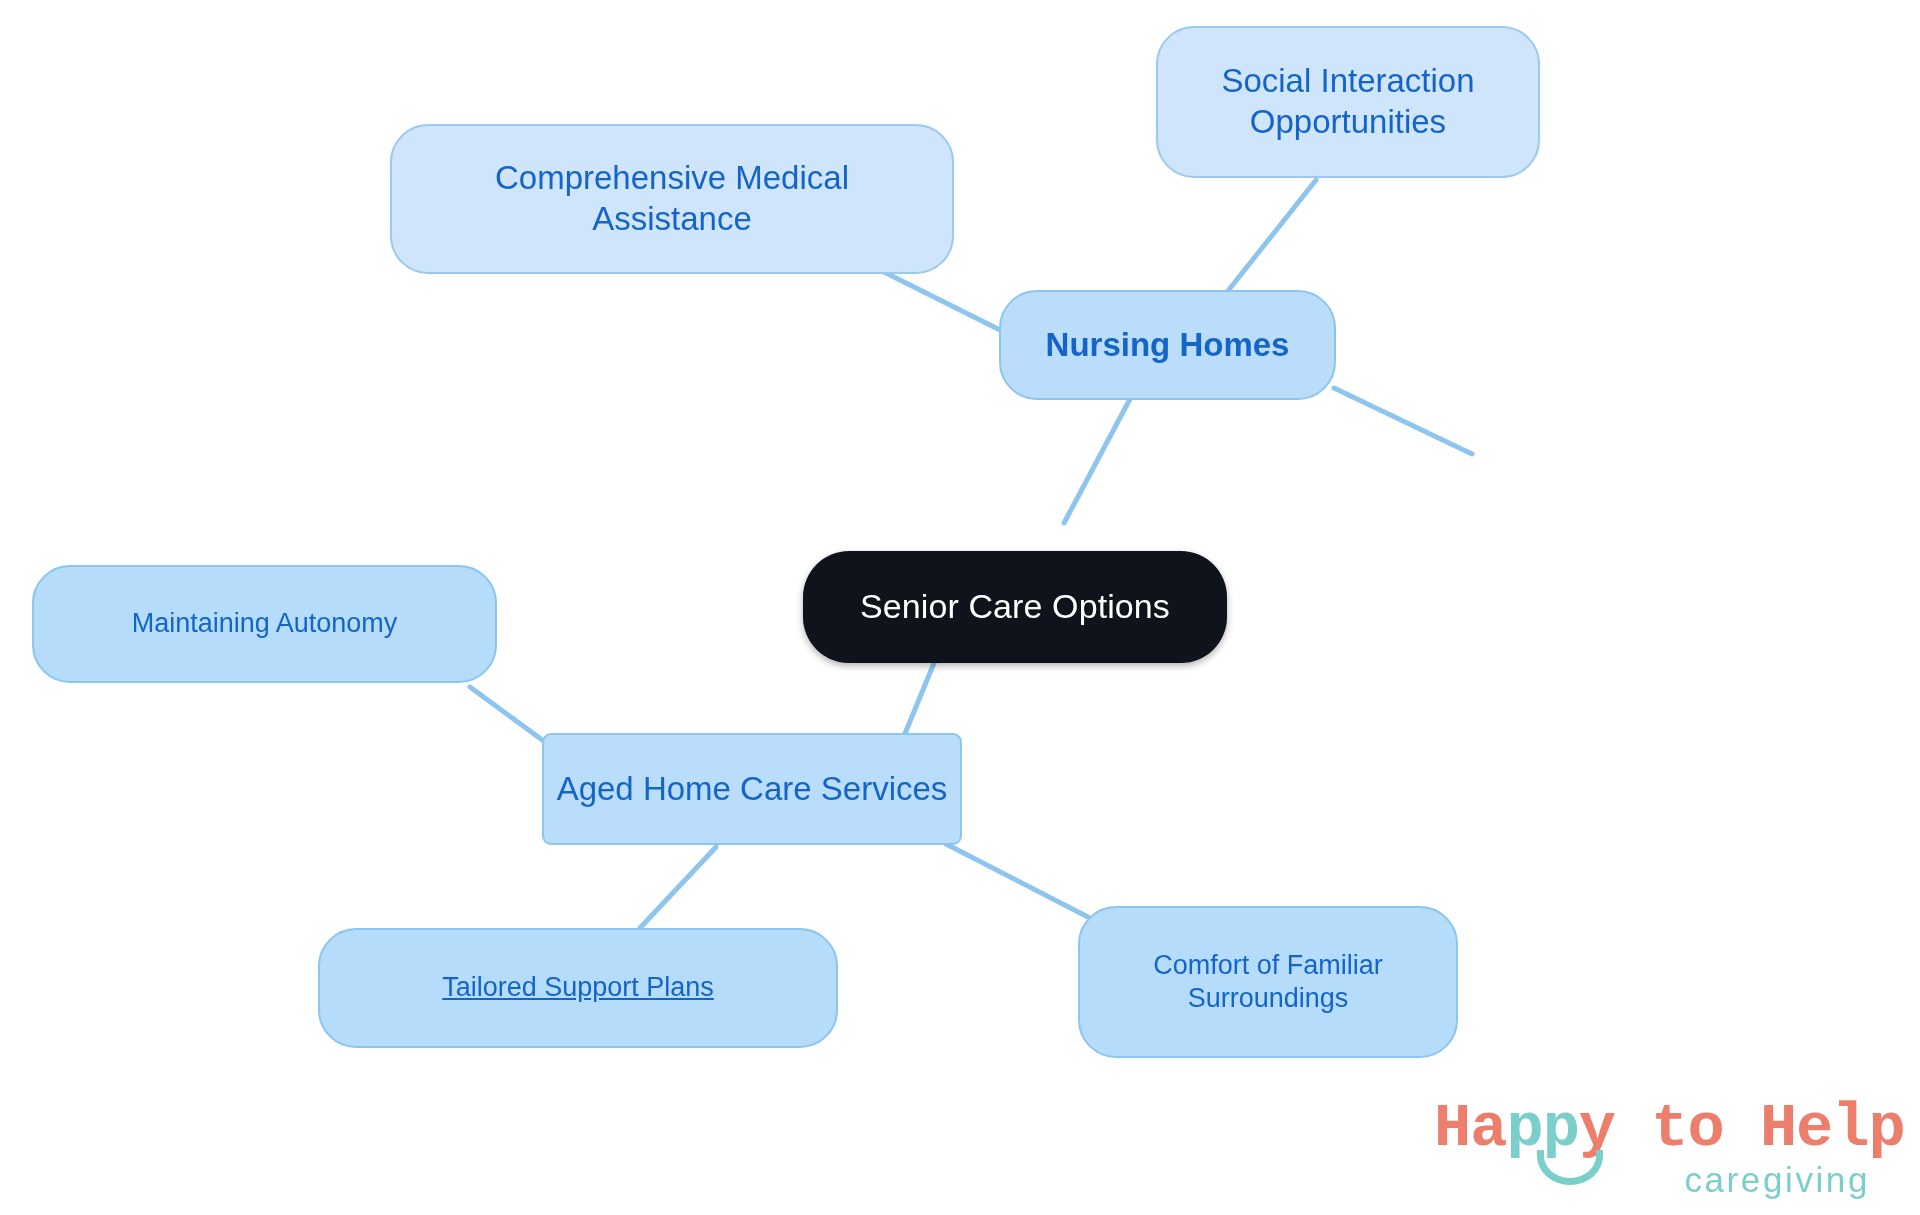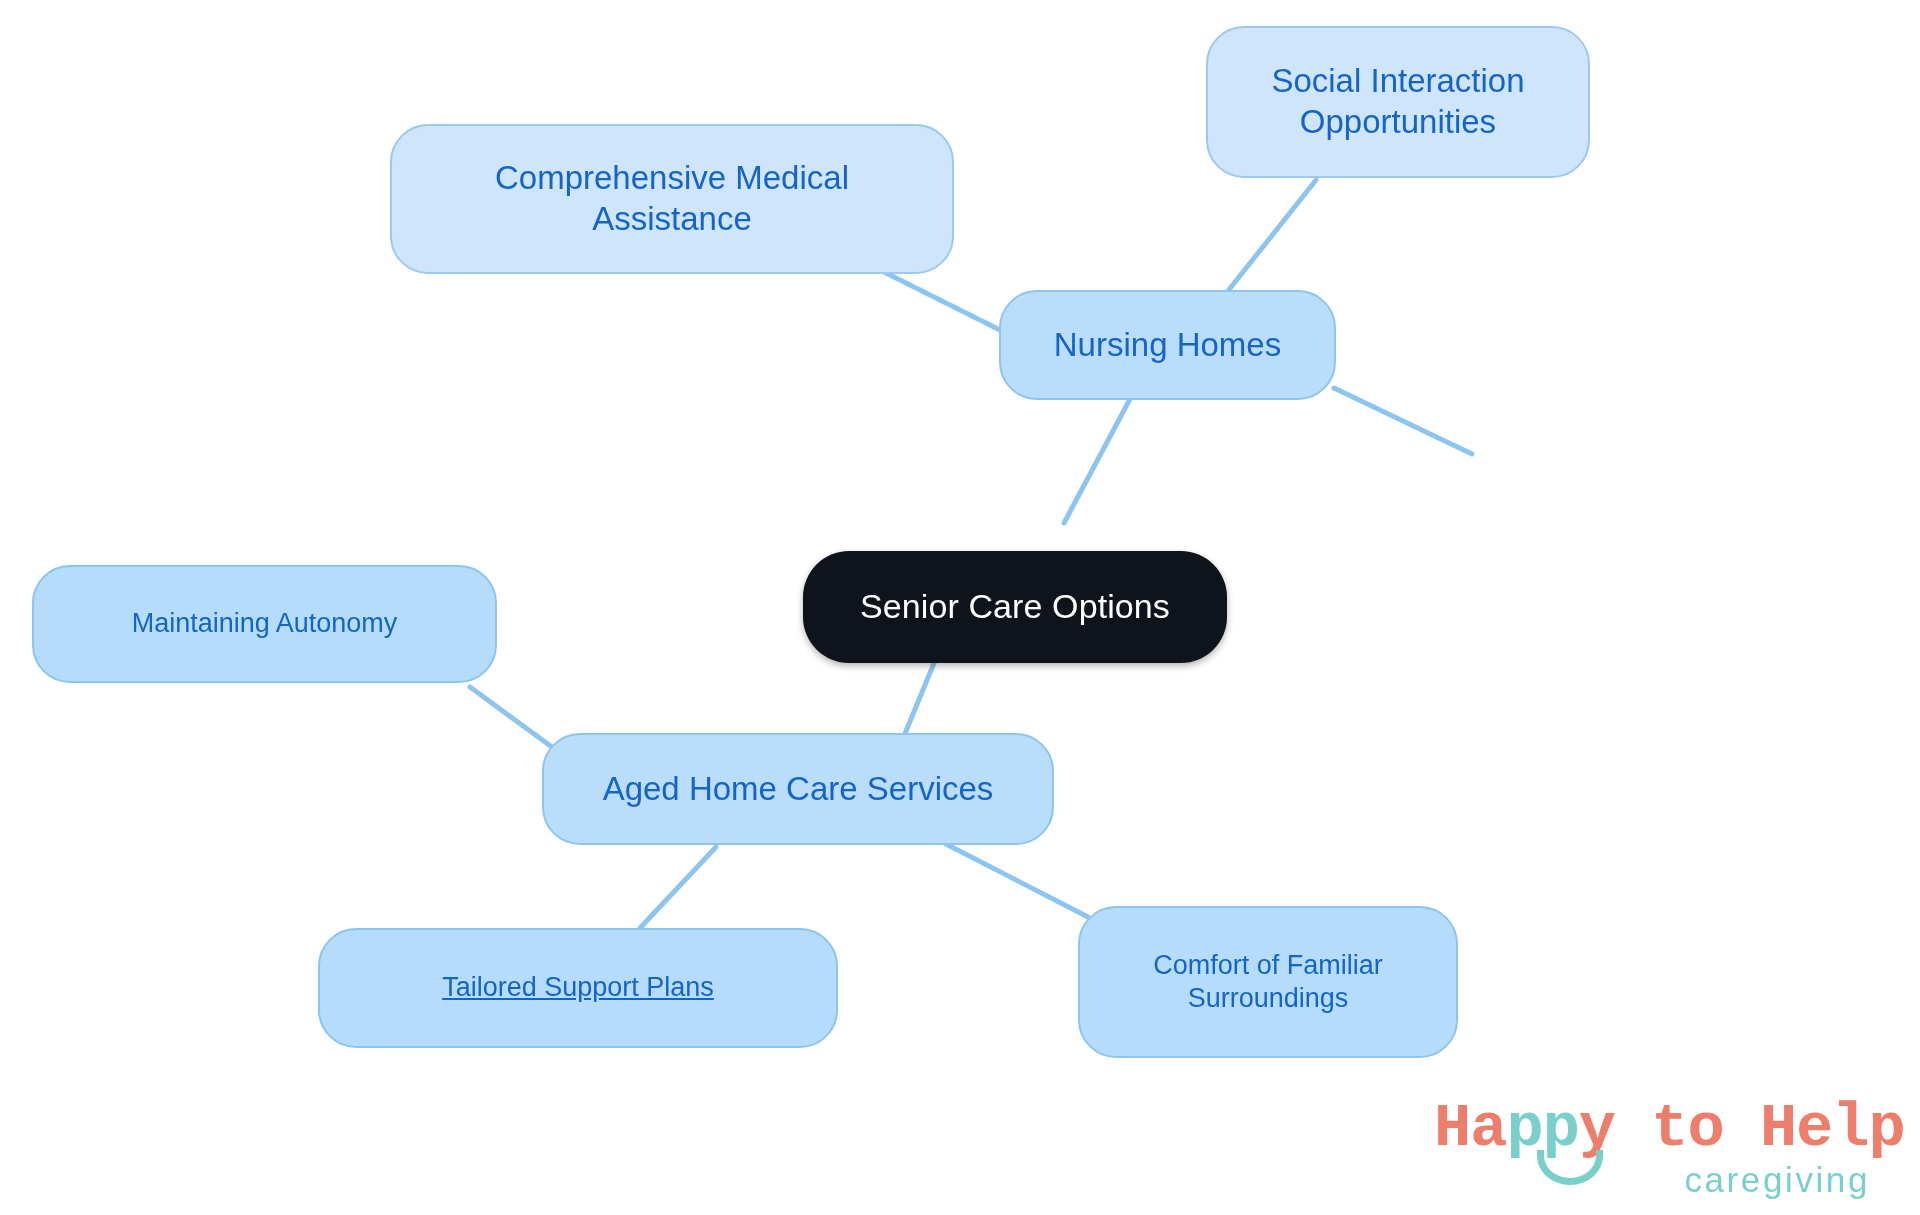--- a/index.html
+++ b/index.html
@@ -134,36 +134,36 @@
       <path d="M 716 847 L 640 928"></path>
 
       <path d="M 946 844 L 1088 917"></path>
     </g>
   </svg>
 
   <div class="node root" style="left:803px; top:519px; width:424px; height:112px;">
     <span>Senior Care Options</span>
   </div>
 
-  <div class="node branch" style="left:999px; top:290px; width:337px; height:110px;">
+  <div class="node branch" style="left:999px; top:290px; width:337px; height:110px;font-weight:bold;">
     <span>Nursing Homes</span>
   </div>
 
   <div class="node leaf-light" style="left:390px; top:124px; width:564px; height:150px;">
     <span>Comprehensive Medical
 Assistance</span>
   </div>
 
-  <div class="node leaf-light" style="left:1206px; top:26px; width:384px; height:152px;">
+  <div class="node leaf-light" style="left:1156px; top:26px; width:384px; height:152px;">
     <span>Social Interaction
 Opportunities</span>
   </div>
 
 
-  <div class="node branch" style="left:542px; top:733px; width:512px; height:112px;">
+  <div class="node branch" style="left:542px; top:733px; width:420px; height:112px;border-radius:9px;">
     <span>Aged Home Care Services</span>
   </div>
 
   <div class="node leaf-strong" style="left:32px; top:565px; width:465px; height:118px;">
     <span>Maintaining Autonomy</span>
   </div>
 
   <div class="node leaf-strong" style="left:318px; top:928px; width:520px; height:120px;text-decoration:underline;">
     <span>Tailored Support Plans</span>
   </div>

